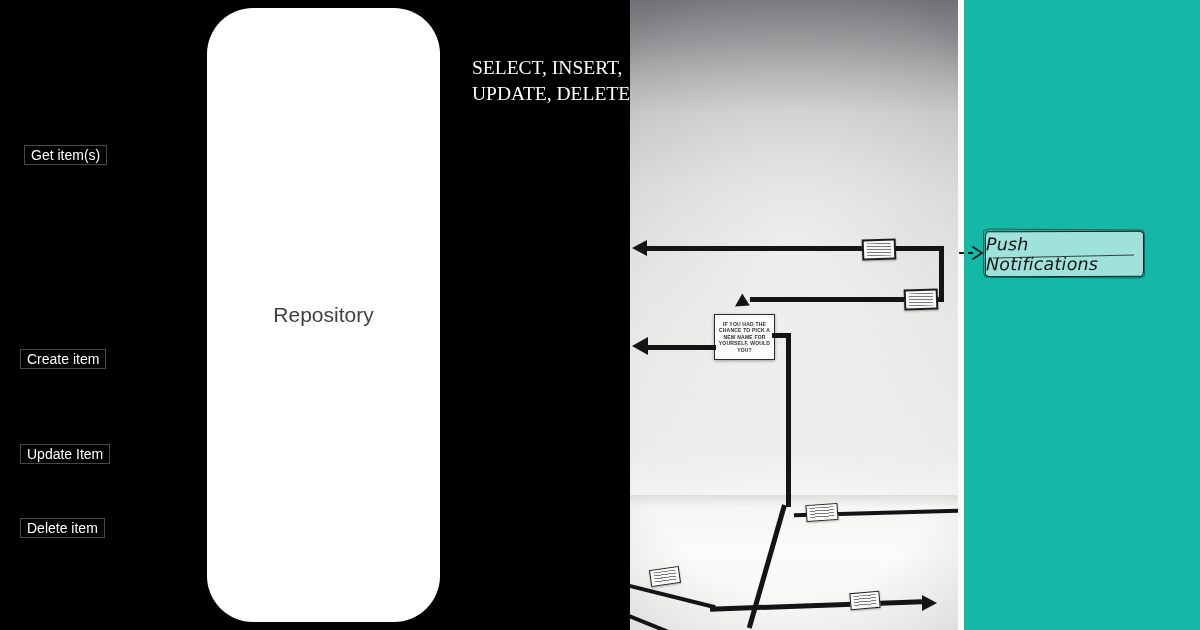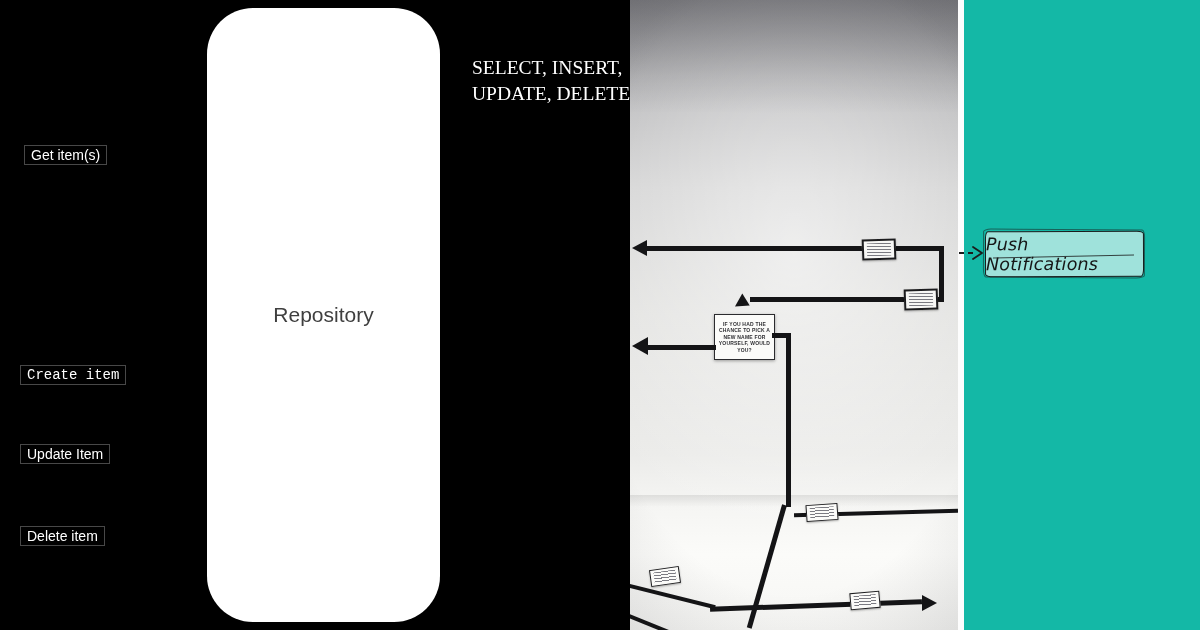--- a/index.html
+++ b/index.html
@@ -26,23 +26,23 @@
   }
   .p1-label {
     color: #fff; font-size: 14px;
     border: 1px solid rgba(160,160,160,0.45);
     padding: 1px 6px; background: transparent;
   }
   .ml { white-space: pre-line; font-family: Liberation Serif, serif; }
   #sql-ops   { left: 466px; top: 54px;  width: 240px; font-size: 19.5px; line-height: 1.32; border: none; }
   #get-items { left: 24px;  top: 145px; }
   #repo-ops  { left: 486px; top: 290px; width: 146px; text-align: center; font-size: 19px; line-height: 1.32; }
-  #create-item { left: 20px; top: 365px; font-family: Liberation Mono, monospace; }
+  #create-item { left: 20px; top: 349px; }
   #update-item { left: 20px; top: 444px; }
-  #delete-item { left: 20px; top: 518px; margin-top: 8px; }
+  #delete-item { left: 20px; top: 518px; }
   #http-ops  { left: 492px; top: 511px; width: 132px; text-align: center; font-size: 19px; line-height: 1.35; }
 
   
   #panel-photo {
     left: 630px; top: 0; width: 328px; height: 630px; overflow: hidden;
     background:
       radial-gradient(130% 85% at 50% 40%, rgba(255,255,255,0.55) 0%, rgba(255,255,255,0) 55%),
       linear-gradient(180deg, #97979b 0%, #b9b9bb 12%, #d3d3d3 30%, #e2e2e0 50%, #ebebe9 72%, #f4f4f2 79%, #fbfbf9 88%, #f6f6f4 100%);
   }
   .vignette {

